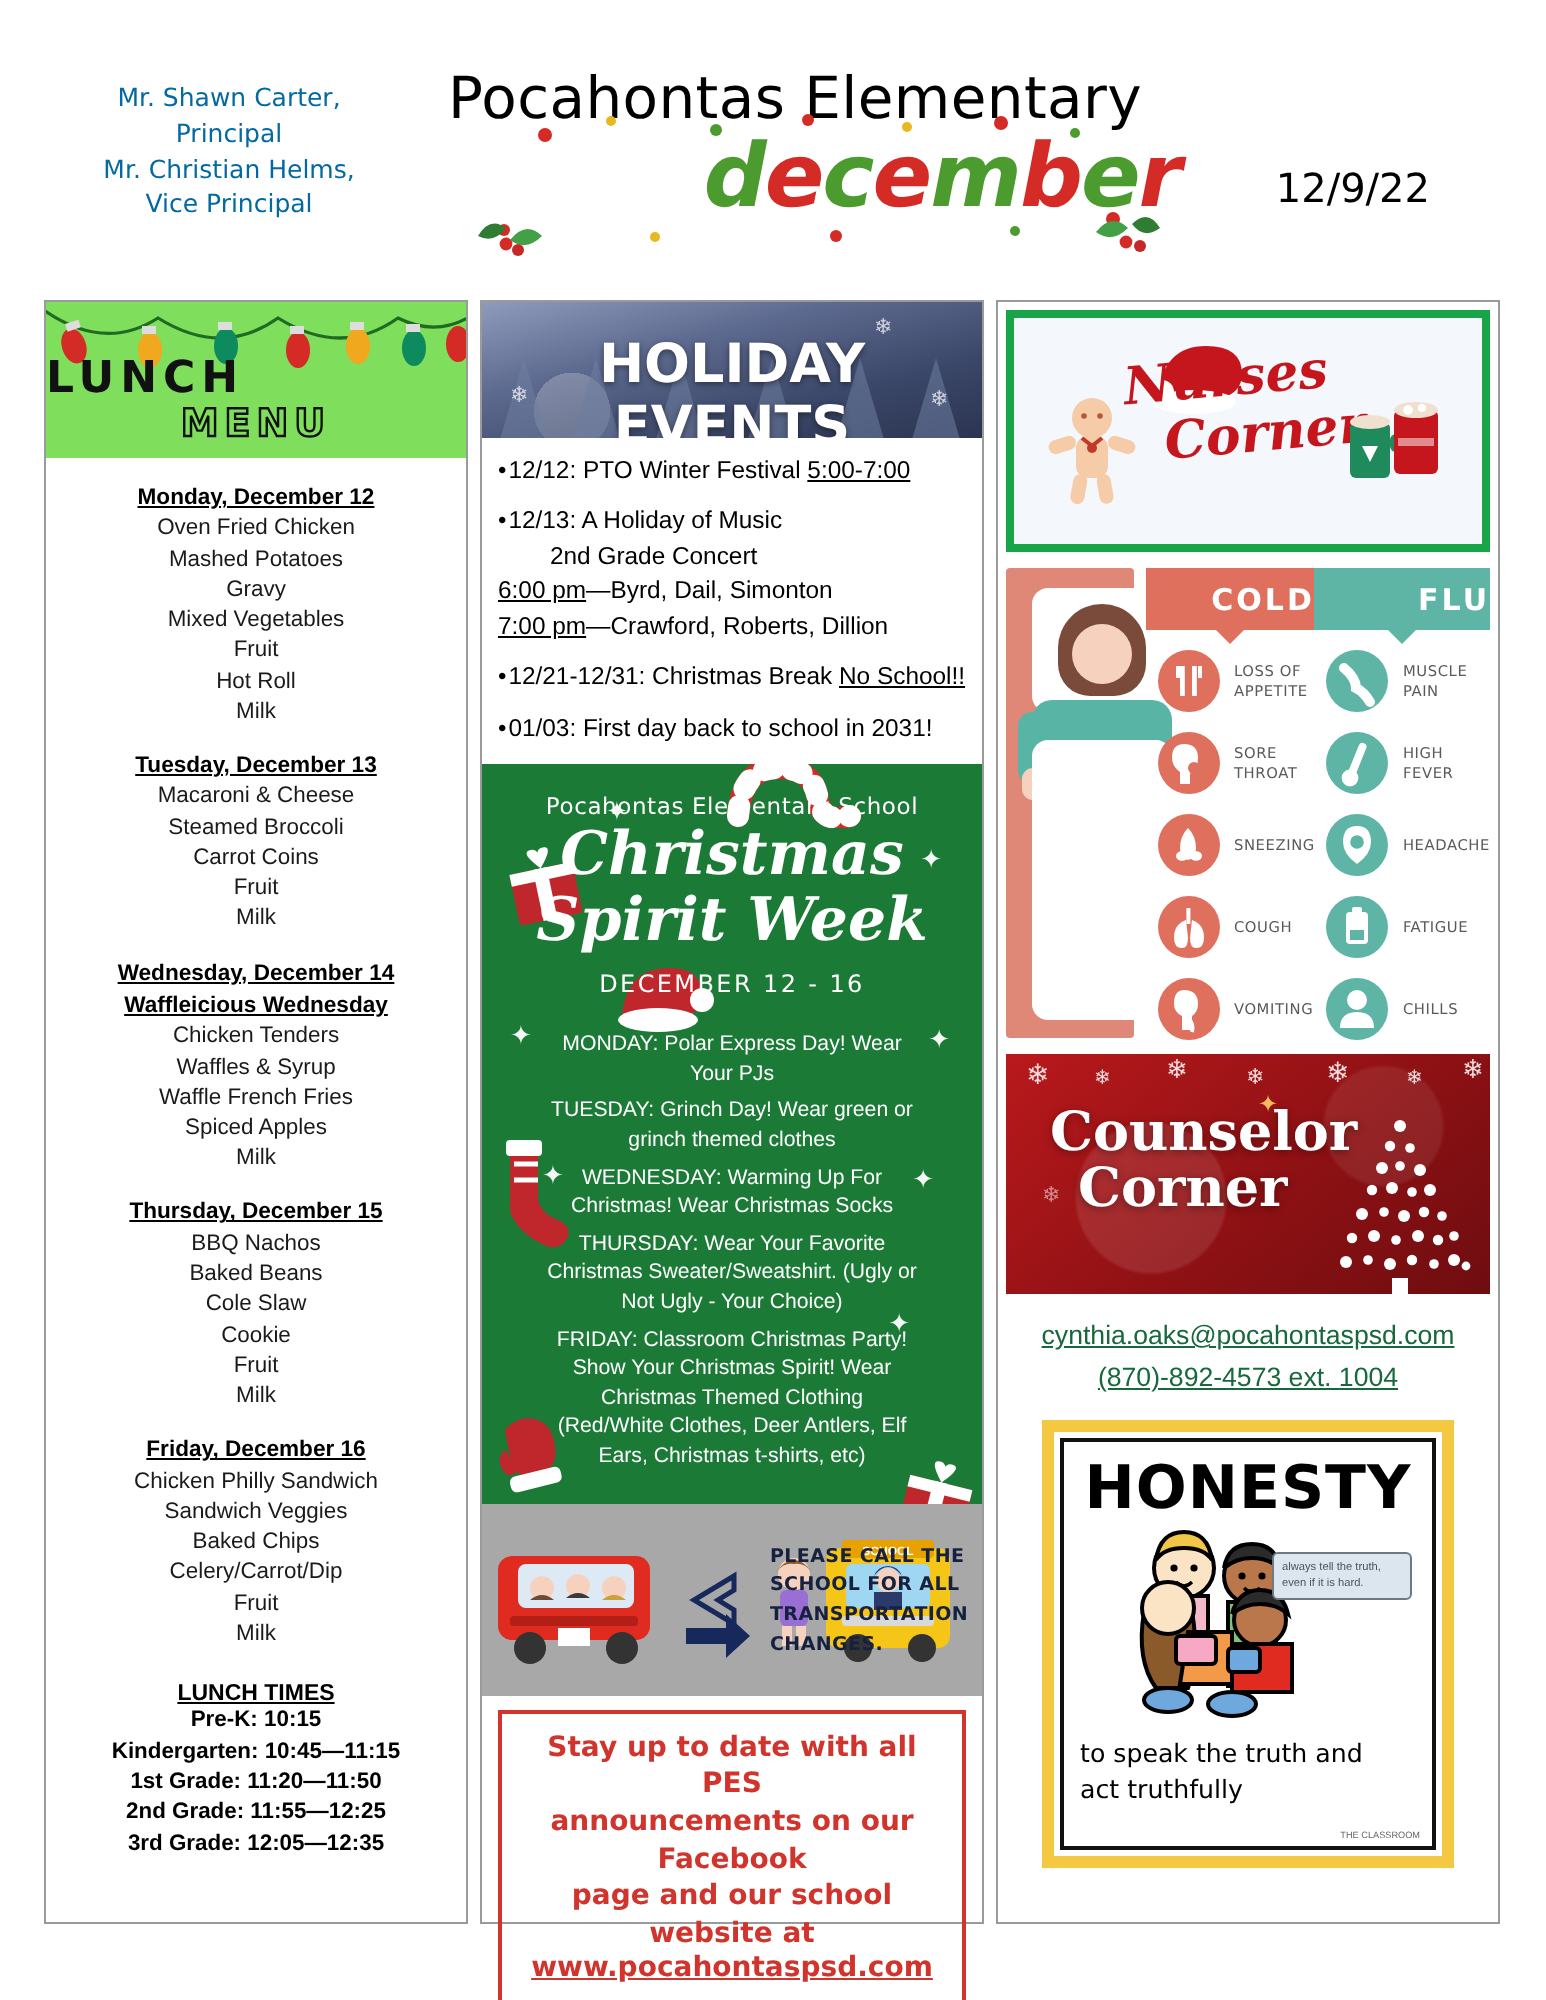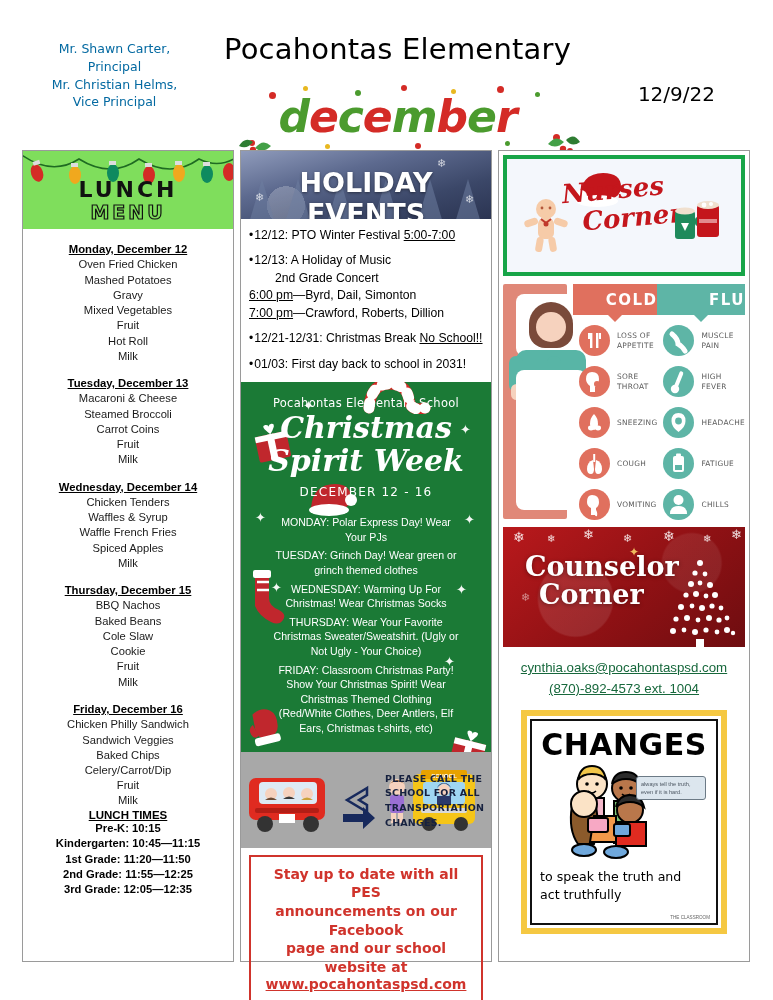--- a/index.html
+++ b/index.html
@@ -17,22 +17,22 @@
     position: absolute; left: 22px; top: 40px; width: 185px;
     text-align: center; font-family: "DejaVu Sans", sans-serif;
     font-size: 12.5px; line-height: 1.42; color: #0369a1;
   }
   .school-title {
     position: absolute; left: 205px; top: 32px; width: 385px;
     text-align: center; font-family: "DejaVu Sans", sans-serif;
     font-size: 29px; font-weight: 400; letter-spacing: .2px; color: #000;
   }
   .month-word {
-    position: absolute; left: 205px; top: 88px; width: 385px; height: 62px;
-    text-align: center;
+    position: absolute; left: 205px; top: 60px; width: 385px; height: 62px;
+    text-align: right;
   }
   .month-word .mw-text {
     font-family: "DejaVu Sans", sans-serif;
     font-size: 44px; font-weight: 700; font-style: italic;
     letter-spacing: -1px; line-height: 58px;
   }
   .mw-text span:nth-child(odd) { color: #4B9B2E; }
   .mw-text span:nth-child(even) { color: #D42B26; }
   .berry { position: absolute; border-radius: 50%; }
   .date-stamp {
@@ -50,21 +50,21 @@
   .col-left   { width: 212px; border: 1px solid #9a9a9a; background:#fff; }
   .col-mid    { width: 252px; border: 1px solid #9a9a9a; background:#fff; }
   .col-right  { width: 252px; border: 1px solid #9a9a9a; background:#fff; }
 
   
   .lunch-banner {
     position: relative; height: 78px; background: #7FDE5C; overflow: hidden;
   }
   .lights-svg { position: absolute; top: 0; left: 0; }
   .lunch-word {
-    position: absolute; left: 0; right: 0; top: 26px; text-align: center;
+    position: absolute; left: 0; right: 0; top: 26px; 
     font-family: "DejaVu Sans", sans-serif; font-weight: 700;
     font-size: 22px; letter-spacing: 3px; color: #111;
   }
   .menu-word {
     position: absolute; left: 0; right: 0; top: 50px; text-align: center;
     font-family: "DejaVu Sans", sans-serif; font-weight: 700;
     font-size: 19px; letter-spacing: 3px;
     color: #7FDE5C; -webkit-text-stroke: 1.2px #111;
   }
   .menu-body { padding: 10px 6px 8px; text-align: center; }
@@ -74,21 +74,21 @@
     text-decoration: underline; margin-top: 11px; line-height: 1.45;
   }
   .menu-day.first { margin-top: 2px; }
   .menu-sub {
     font-weight: 700; font-size: 11.3px; text-decoration: underline;
     color:#000; line-height: 1.45;
   }
   .menu-item { font-size: 11.2px; color: #1a1a1a; line-height: 1.36; }
   .lunch-times-head {
     font-weight: 700; font-size: 11.5px; text-decoration: underline;
-    color: #000;
+    margin-top: 16px; color: #000;
   }
   .lunch-time-row { font-weight: 700; font-size: 11.2px; color:#000; line-height: 1.38; }
 
   
   .he-banner {
     position: relative; height: 68px; overflow: hidden;
     background:
       radial-gradient(circle at 18% 80%, rgba(255,255,255,.22) 0 9%, transparent 9%),
       linear-gradient(165deg, #8f9bbb 0%, #5d6a8f 35%, #3b4768 70%, #2b3452 100%);
   }
@@ -357,20 +357,21 @@
       <div>
         <div class="menu-day">Tuesday, December 13</div>
         <div class="menu-item">Macaroni &amp; Cheese</div>
         <div class="menu-item">Steamed Broccoli</div>
         <div class="menu-item">Carrot Coins</div>
         <div class="menu-item">Fruit</div>
         <div class="menu-item">Milk</div>
       </div>
       <div>
         <div class="menu-day">Wednesday, December 14</div>
+        <div class="menu-sub">Waffleicious Wednesday</div>
         <div class="menu-item">Chicken Tenders</div>
         <div class="menu-item">Waffles &amp; Syrup</div>
         <div class="menu-item">Waffle French Fries</div>
         <div class="menu-item">Spiced Apples</div>
         <div class="menu-item">Milk</div>
       </div>
       <div>
         <div class="menu-day">Thursday, December 15</div>
         <div class="menu-item">BBQ Nachos</div>
         <div class="menu-item">Baked Beans</div>
@@ -745,21 +746,21 @@
       </svg>
     </div>
 
     <div class="contact">
       <a href="#">cynthia.oaks@pocahontaspsd.com</a>
       <a href="#">(870)-892-4573 ext. 1004</a>
     </div>
 
     <div class="poster-outer">
       <div class="poster-inner">
-        <div class="poster-title">CHANGES</div>
+        <div class="poster-title">HONESTY</div>
         <div class="poster-art">
           <svg width="120" height="100" viewBox="0 0 120 100" style="position:absolute;left:14px;top:0;">
 
             <circle cx="38" cy="22" r="15" fill="#FBE3C6" stroke="#000" stroke-width="2"></circle>
             <path d="M24 18 q2 -14 14 -14 q12 0 14 14 q-4 -6 -14 -6 q-10 0 -14 6" fill="#F2C649" stroke="#000" stroke-width="2"></path>
             <circle cx="33" cy="22" r="1.8" fill="#000"></circle>
               <circle cx="43" cy="22" r="1.8" fill="#000"></circle>
             <path d="M34 29 q4 4 8 0" stroke="#000" stroke-width="1.6" fill="none"></path>
             <path d="M26 36 h24 v26 h-24 Z" fill="#F4B8CB" stroke="#000" stroke-width="2"></path>
             <path d="M26 62 h24 v18 h-24 Z" fill="#6FA8DC" stroke="#000" stroke-width="2"></path>

